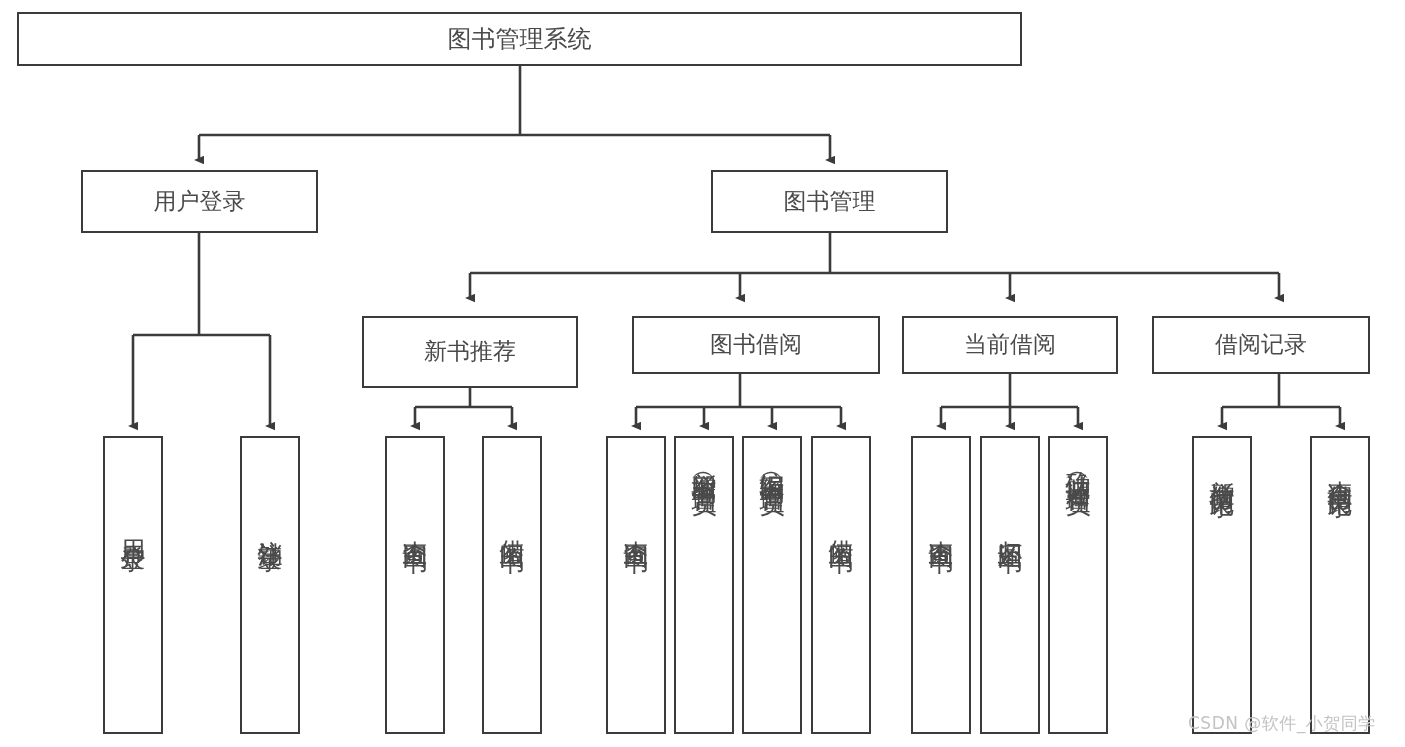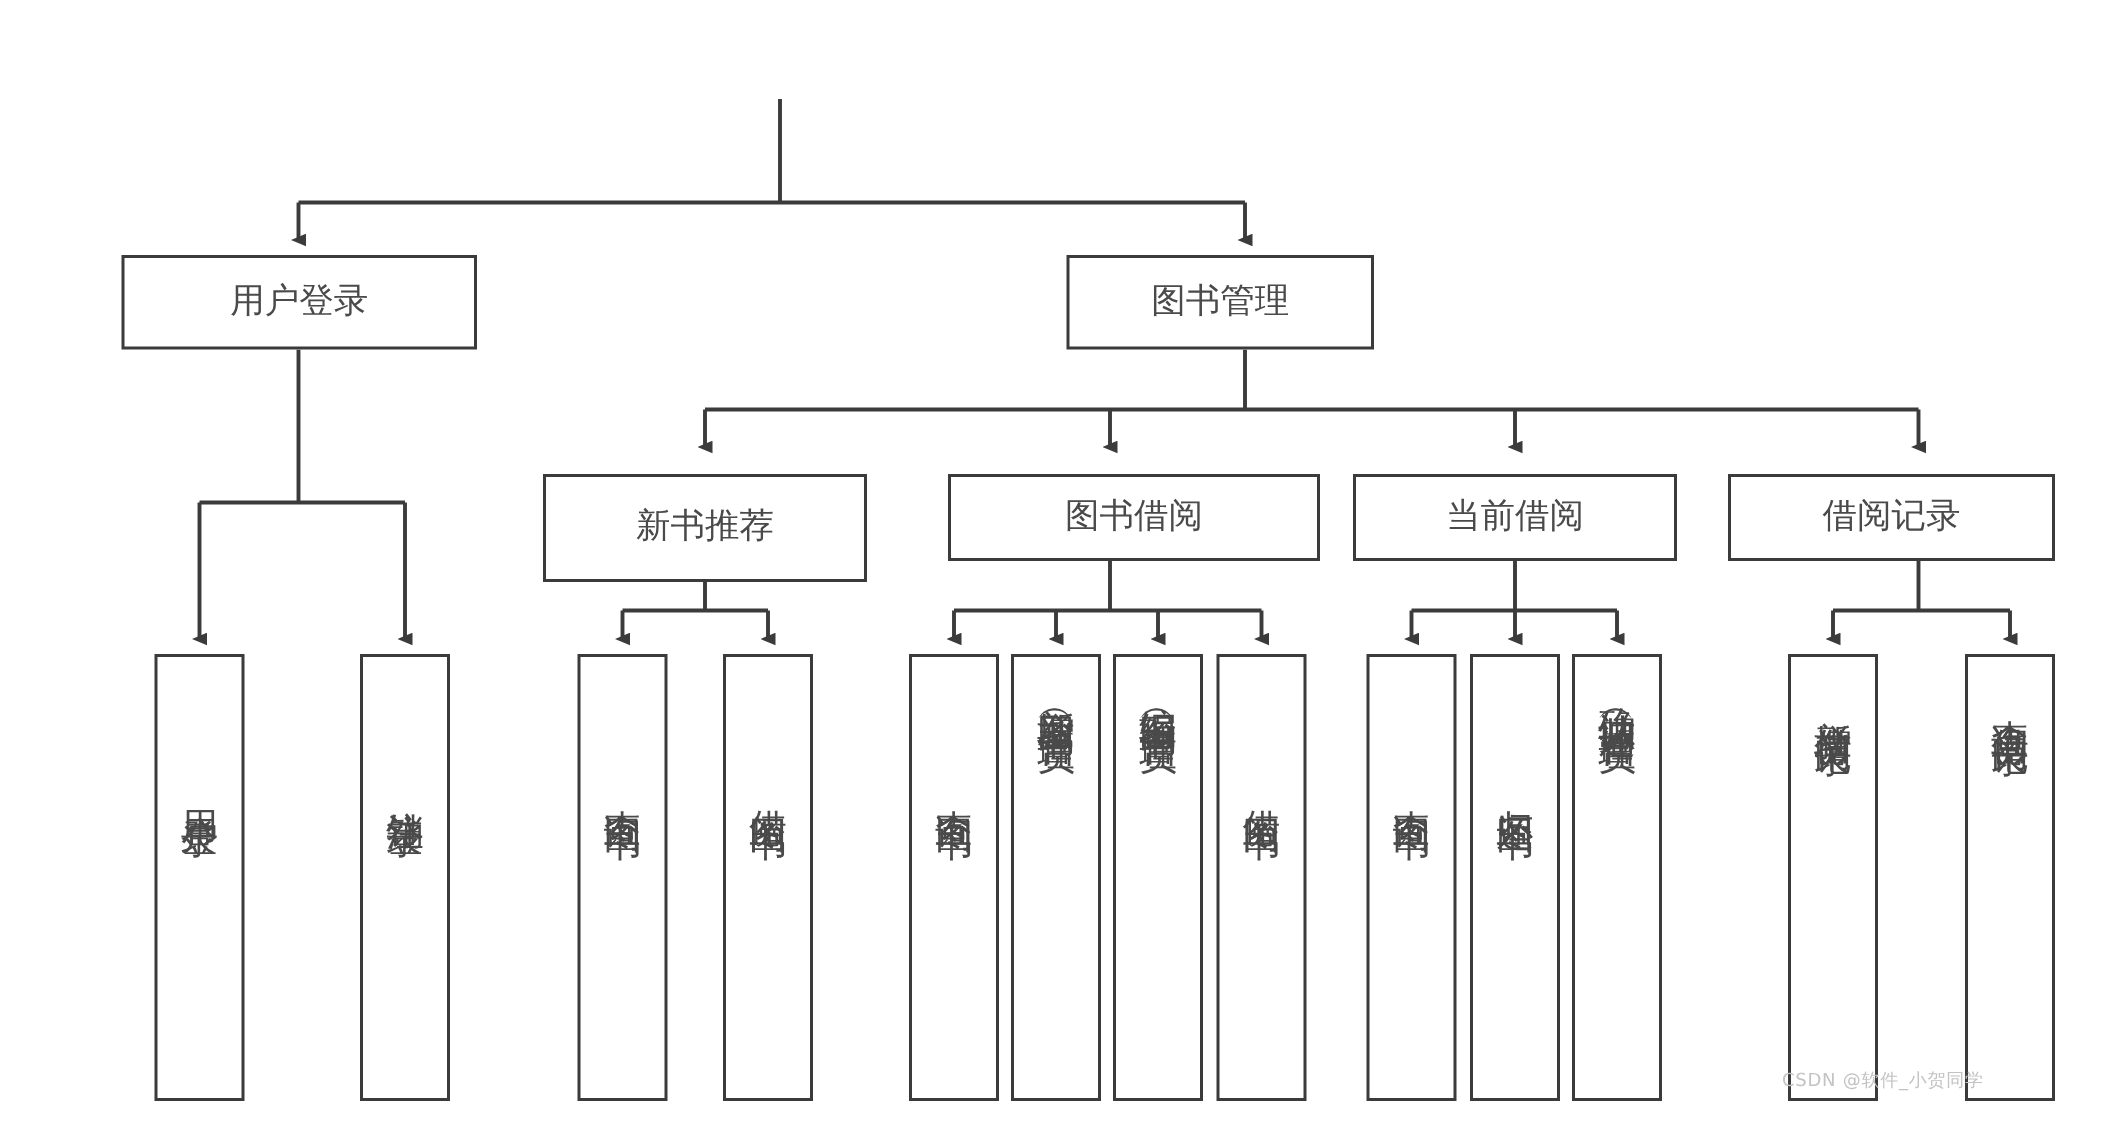--- a/index.html
+++ b/index.html
@@ -67,21 +67,21 @@
   .node.vertical.tall .label {
     margin-top: 14px;
   }
   .node.vertical.tallish .label {
     margin-top: 22px;
   }
   .watermark {
     position: absolute;
     left: 1188px;
     top: 712px;
-    font-size: 12px;
+    font-size: 17px;
     color: #c3c3c3;
     letter-spacing: 0.5px;
     z-index: 3;
     white-space: pre;
   }
 </style>
 </head>
 <body>
 
 <div id="diagram">
@@ -129,26 +129,29 @@
       <path d="M1010,407 L1010,426" marker-end="url(#arrow)"></path>
       <path d="M1078,407 L1078,426" marker-end="url(#arrow)"></path>
 
       <path d="M1279,374 L1279,407"></path>
       <path d="M1222,407 L1340,407"></path>
       <path d="M1222,407 L1222,426" marker-end="url(#arrow)"></path>
       <path d="M1340,407 L1340,426" marker-end="url(#arrow)"></path>
     </g>
   </svg>
 
+  <div class="node root horizontal" style="left:17px; top:12px; width:1005px; height:54px;">
+    <span class="label">图书管理系统</span>
+  </div>
 
   <div class="node horizontal" style="left:81px; top:170px; width:237px; height:63px;">
     <span class="label">用户登录</span>
   </div>
 
-  <div class="node horizontal" style="left:711px; top:170px; width:205px; height:63px;">
+  <div class="node horizontal" style="left:711px; top:170px; width:237px; height:63px;">
     <span class="label">图书管理</span>
   </div>
 
   <div class="node horizontal" style="left:362px; top:316px; width:216px; height:72px;">
     <span class="label">新书推荐</span>
   </div>
 
   <div class="node horizontal" style="left:632px; top:316px; width:248px; height:58px;">
     <span class="label">图书借阅</span>
   </div>

